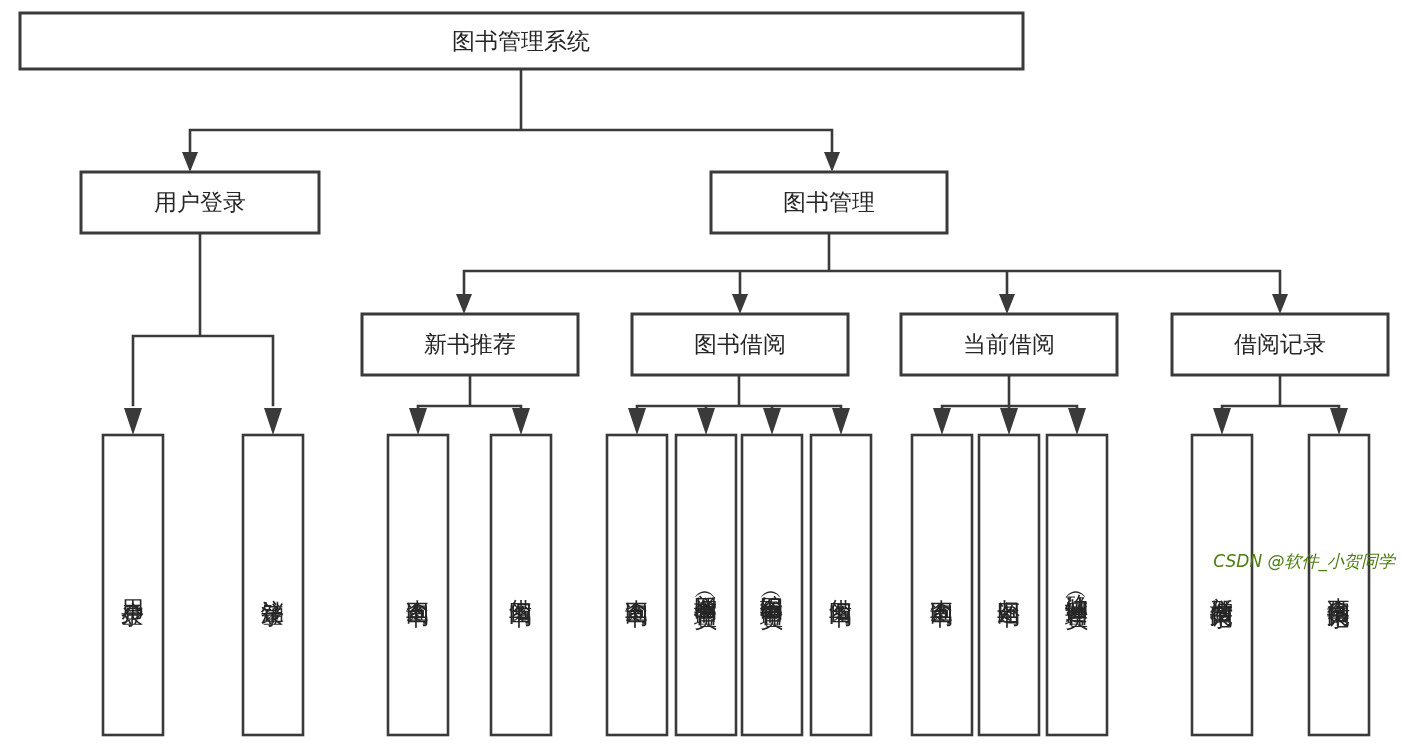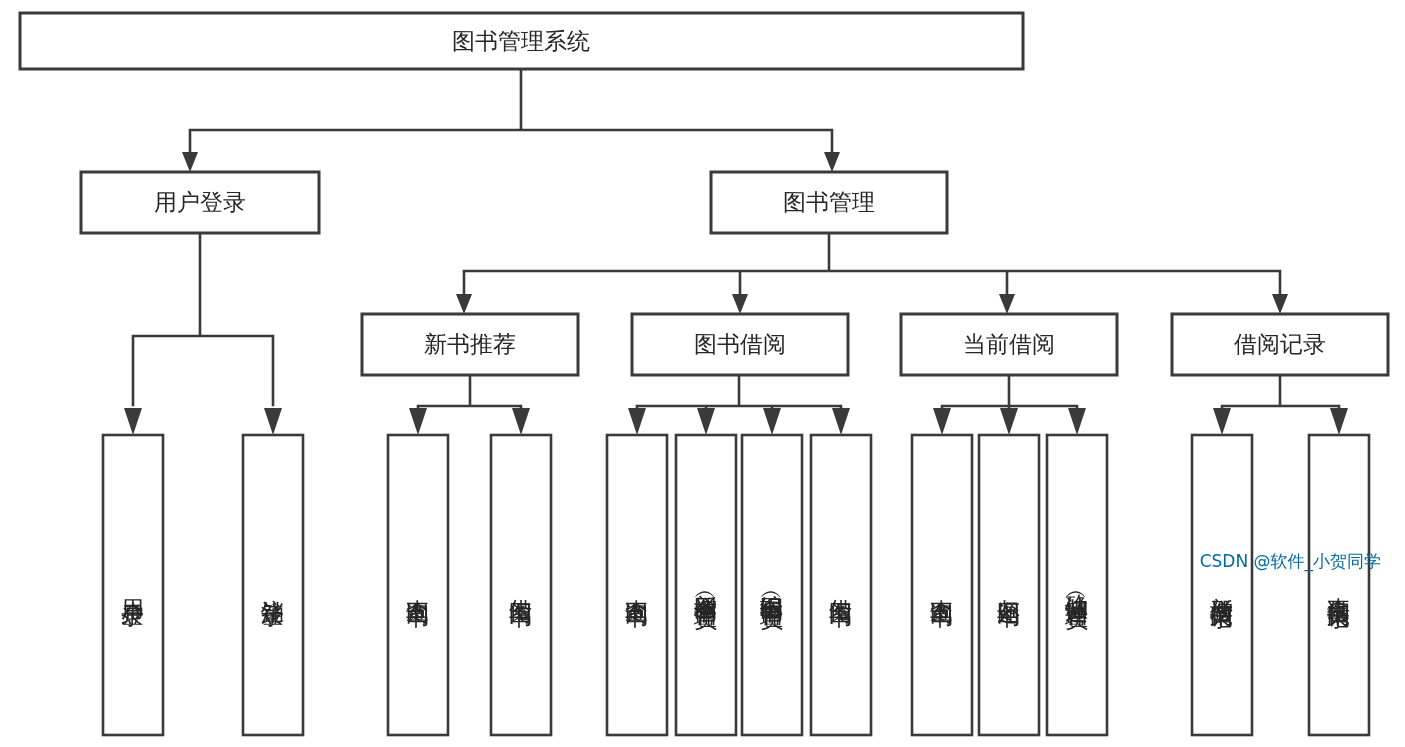--- a/index.html
+++ b/index.html
@@ -56,27 +56,28 @@
     fill: #262626;
     font-family: "DejaVu Sans", "Liberation Sans", sans-serif;
     font-size: 23px;
     text-anchor: middle;
     writing-mode: vertical-rl;
     dominant-baseline: central;
     letter-spacing: 2px;
   }
   .watermark {
     position: absolute;
-    right: 24px;
+    right: 10px;
     bottom: 6px;
-    color: #0369a1;
+    color: #4d7c0f;
     font-size: 17px;
     font-family: "DejaVu Sans", "Liberation Sans", sans-serif;
     white-space: nowrap;
     user-select: none;
+    font-style: italic;
   }
 </style>
 </head>
 <body>
 
 <div id="diagram-root">
   <svg class="diagram" viewBox="0 0 1405 747" xmlns="http://www.w3.org/2000/svg">
 
     <g>
 

